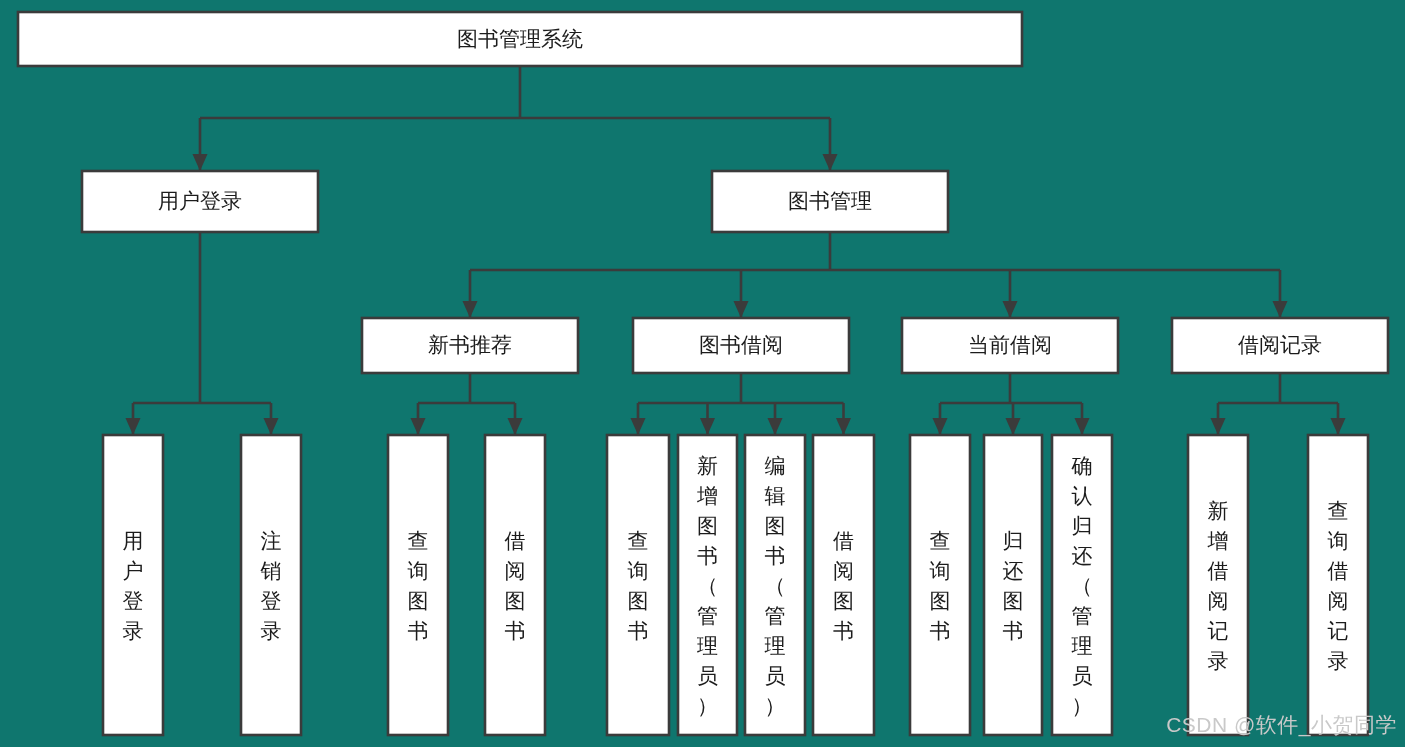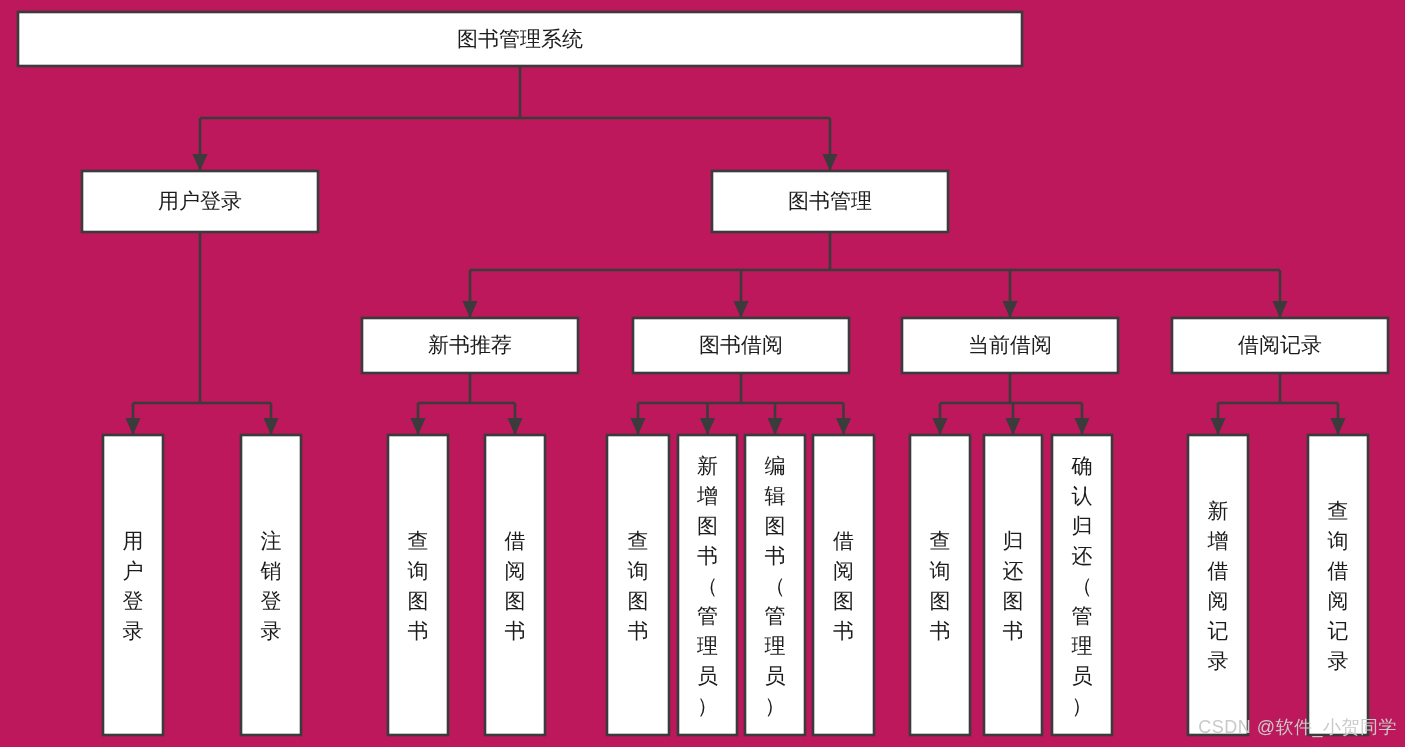--- a/index.html
+++ b/index.html
@@ -7,21 +7,21 @@
     padding: 0;
     background: #ffffff;
   }
   body {
     font-family: "Liberation Sans", "DejaVu Sans", sans-serif;
   }
   #stage {
     position: relative;
     width: 1405px;
     height: 747px;
-    background: #be185d;
+    background: #0f766e;
     overflow: hidden;
   }
   #diagram-svg {
     position: absolute;
     left: 0;
     top: 0;
     width: 1405px;
     height: 747px;
   }
   .node-box {
@@ -50,21 +50,21 @@
     font-family: "Liberation Sans", "DejaVu Sans", sans-serif;
     font-size: 21px;
     fill: #1c1c1c;
     text-anchor: middle;
   }
   .watermark {
     position: absolute;
     right: 8px;
     bottom: 8px;
     font-family: "Liberation Sans", "DejaVu Sans", sans-serif;
-    font-size: 18px;
+    font-size: 21px;
     color: #c9c9c9;
     letter-spacing: 0.5px;
     white-space: nowrap;
     pointer-events: none;
   }
 </style>
 </head>
 <body>
 
 <div id="stage">

